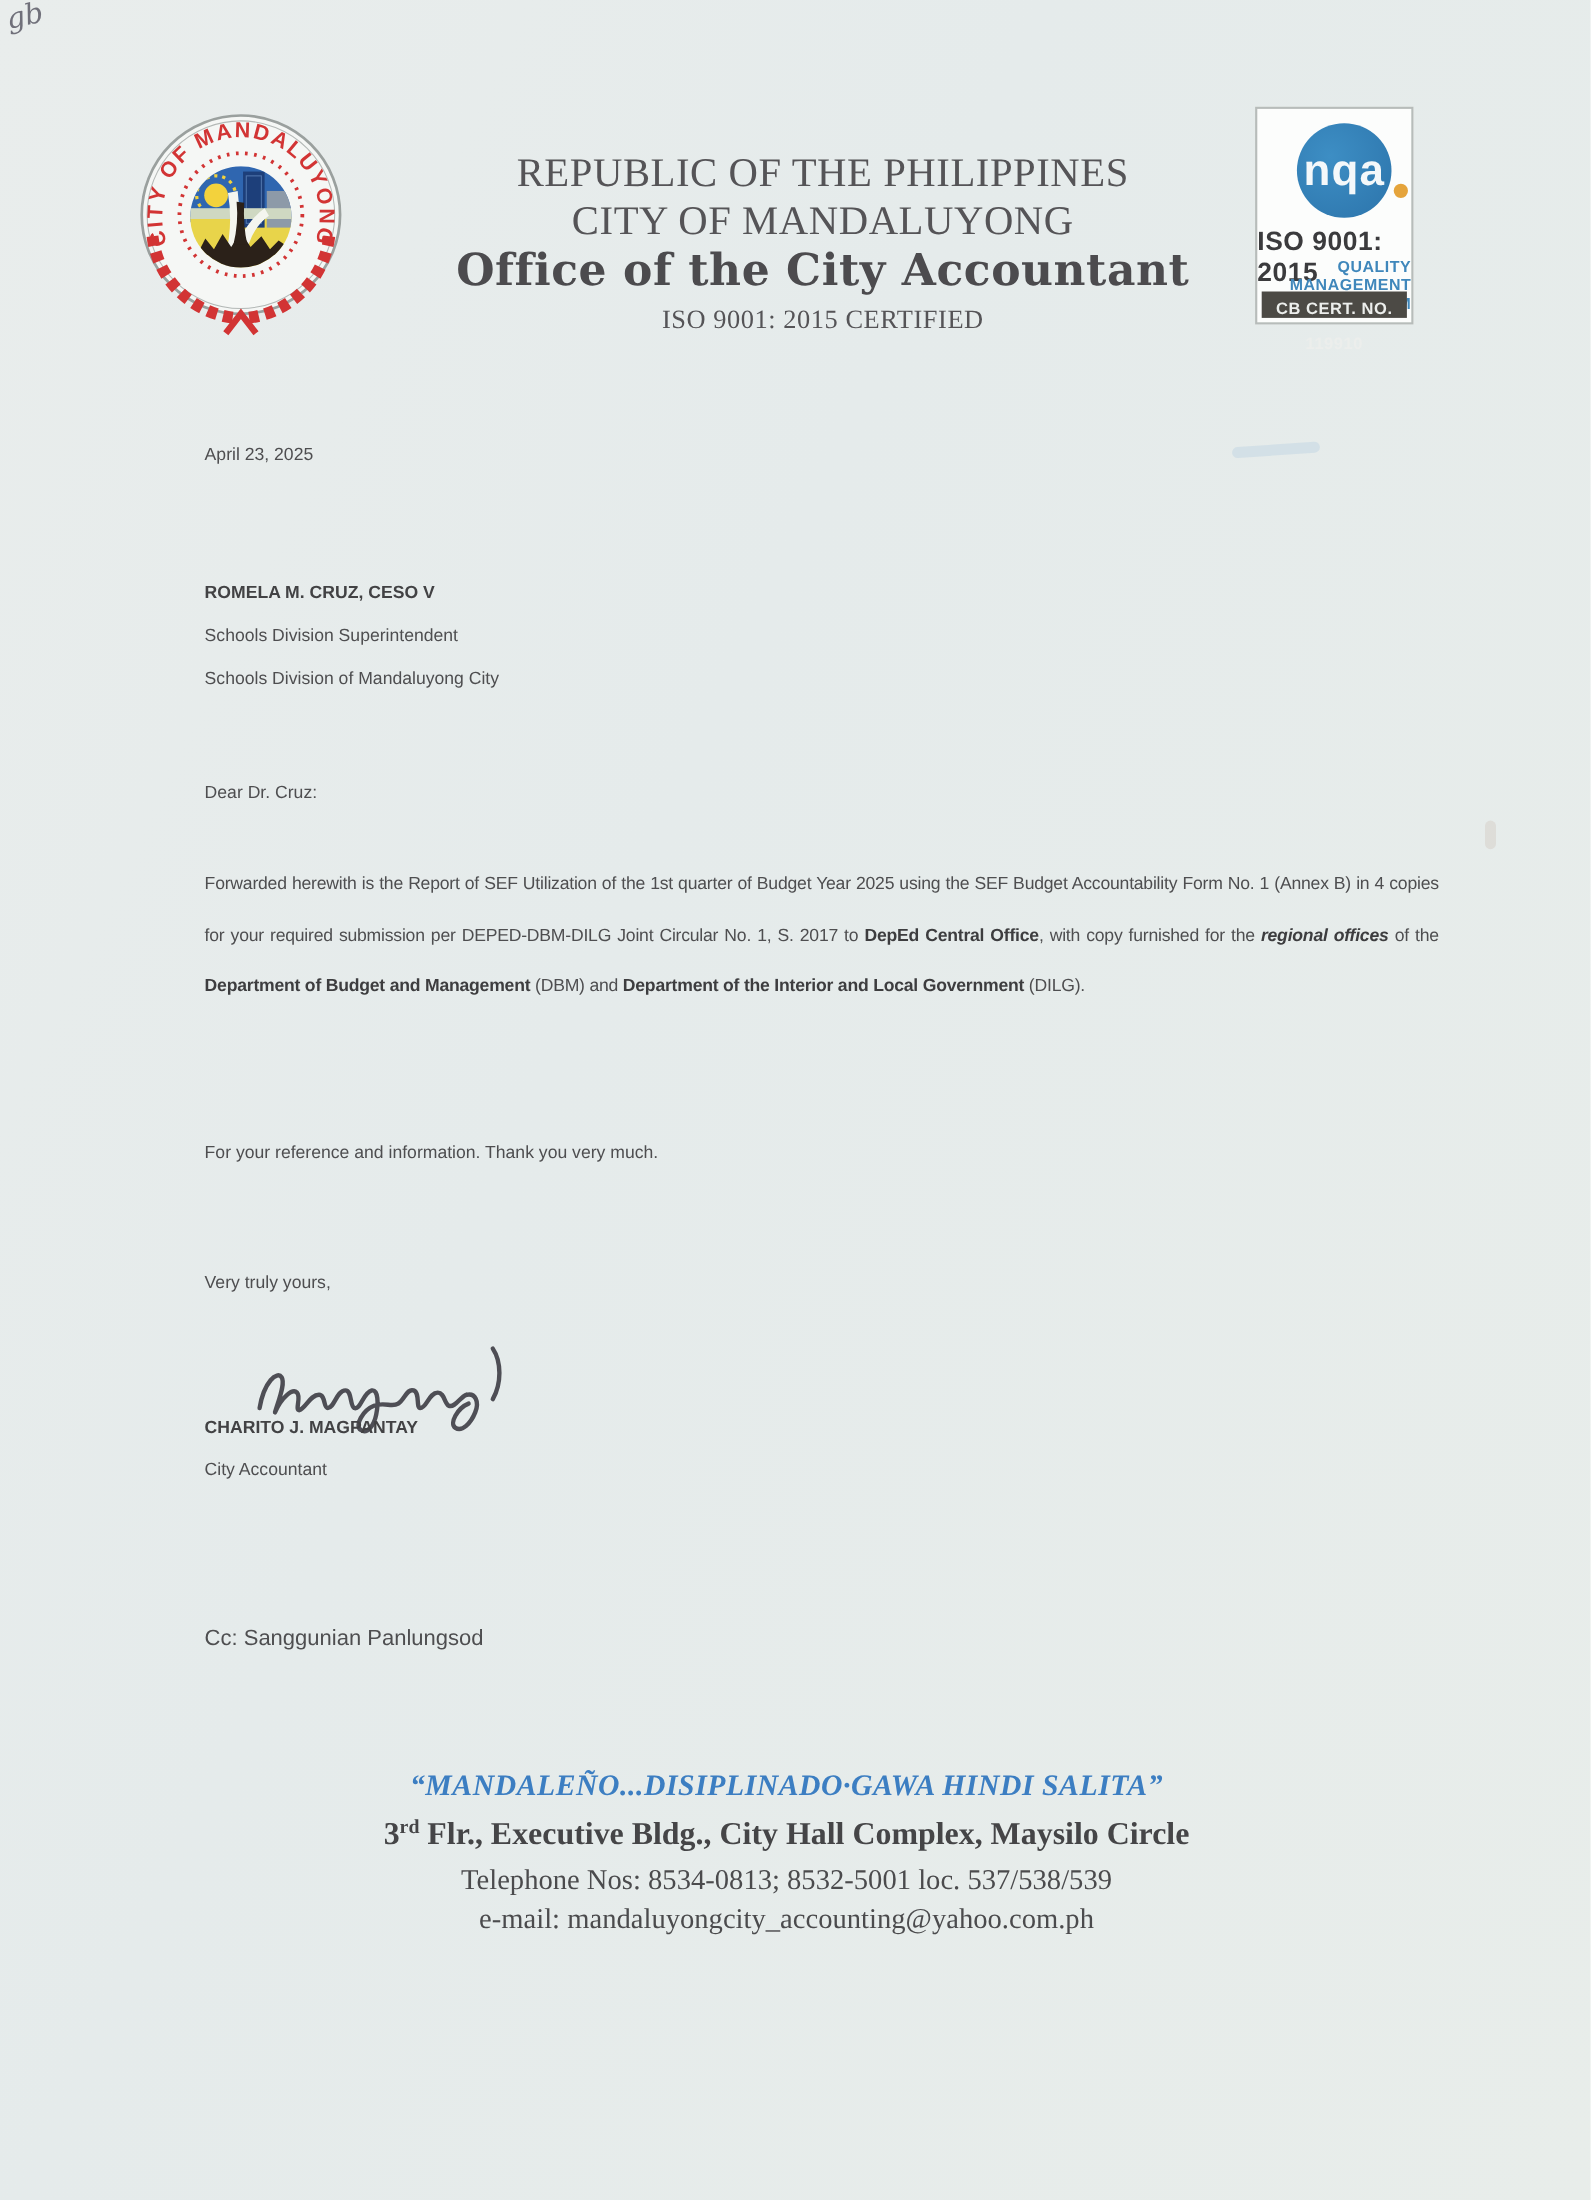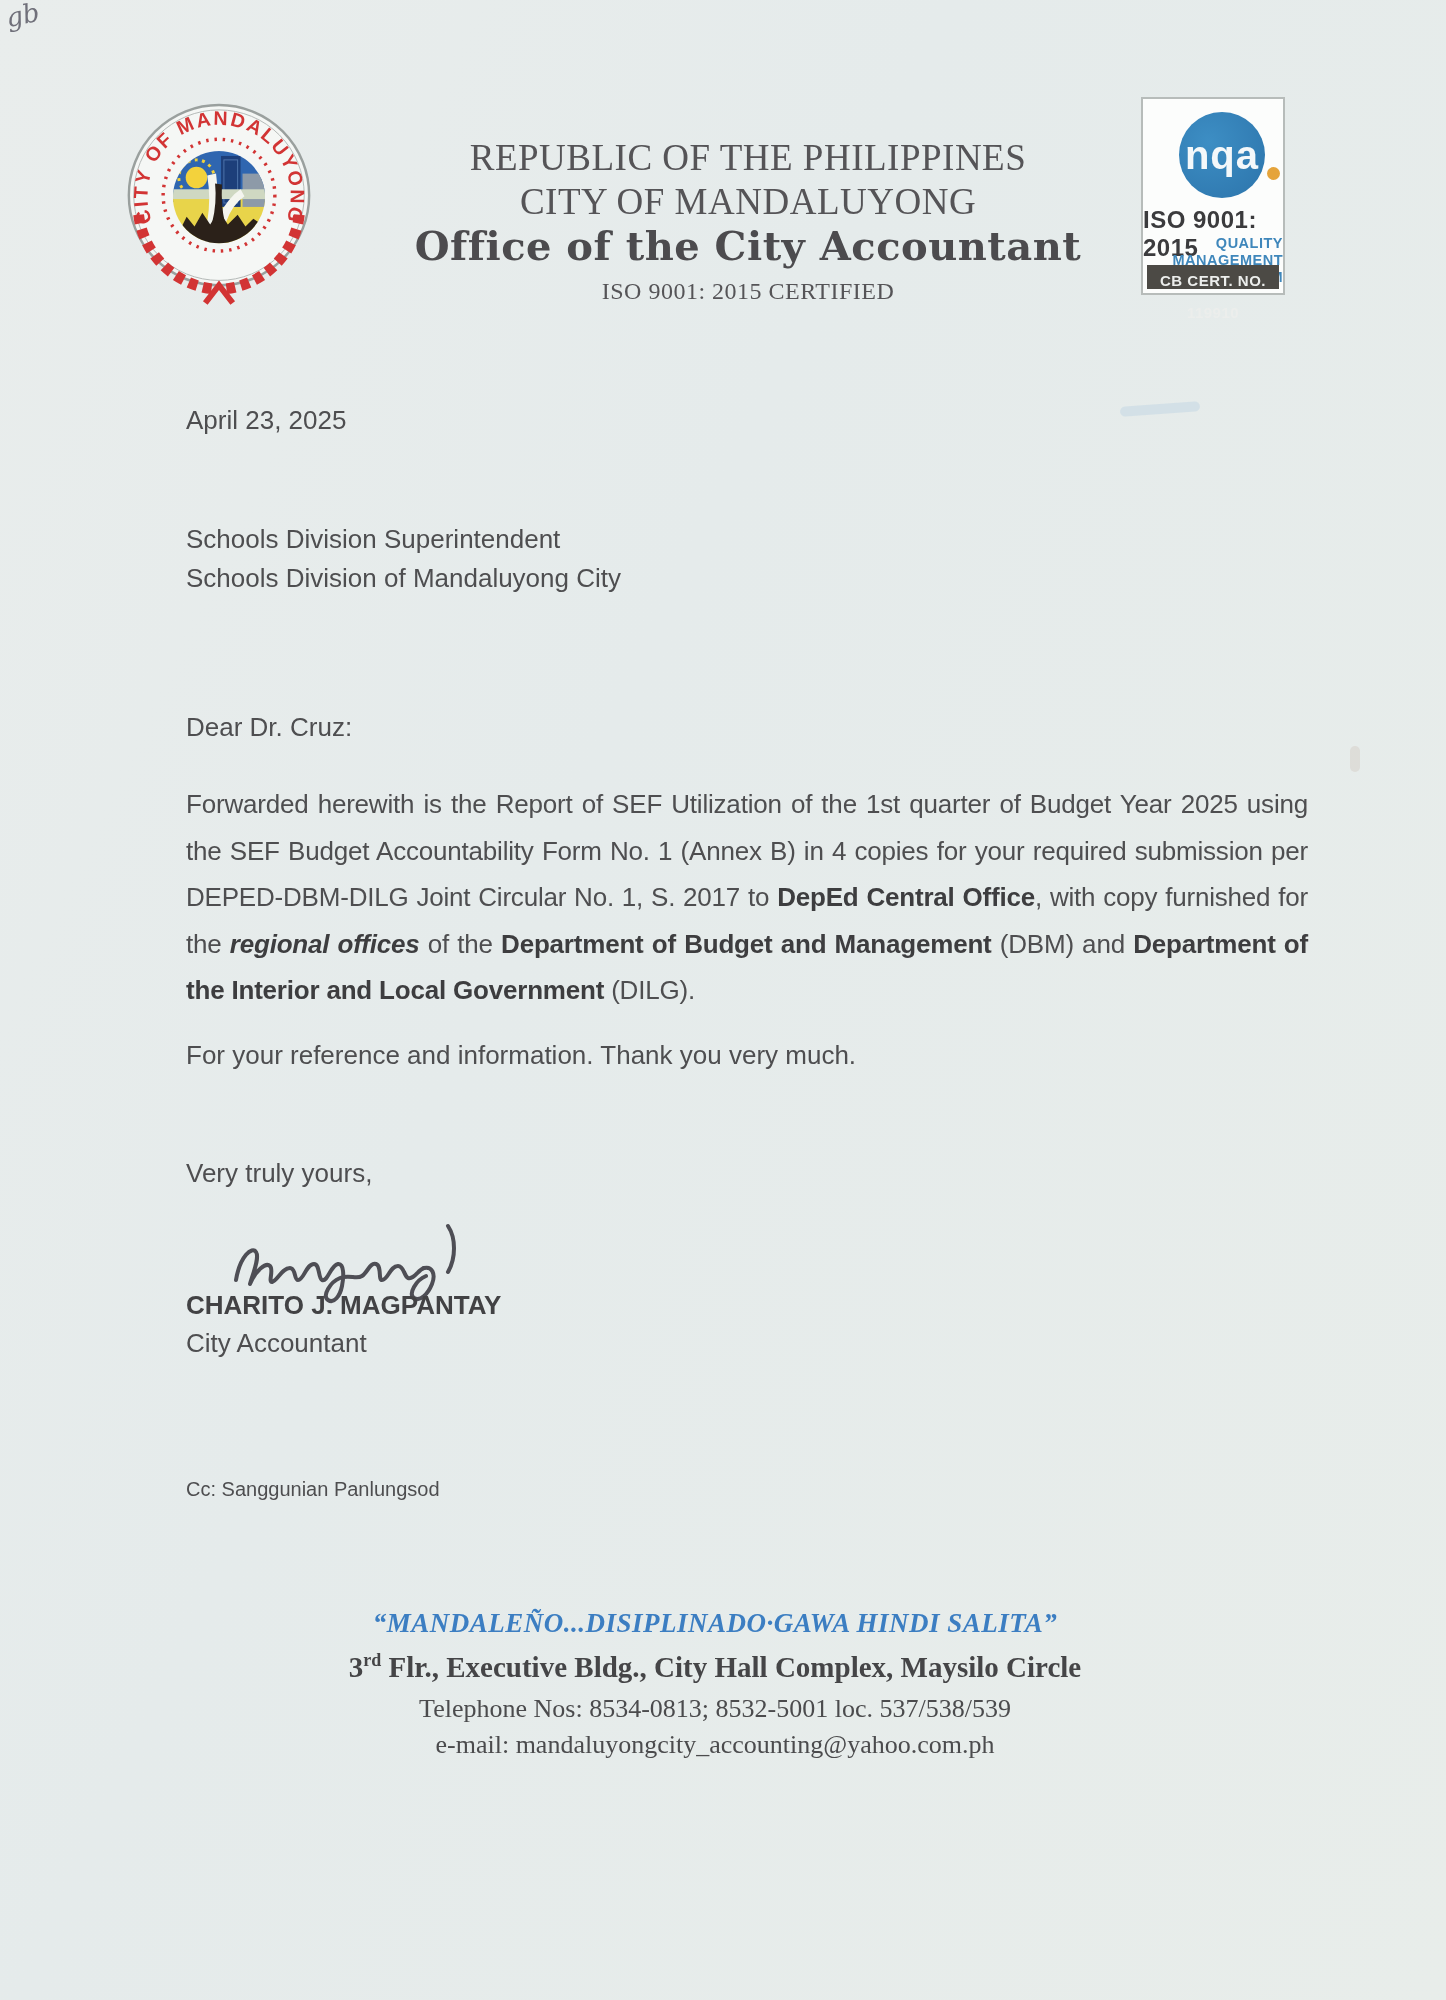--- a/index.html
+++ b/index.html
@@ -23,21 +23,21 @@
   .badge{left:1141px;top:97px;width:144px;height:198px;background:#fcfdfc;border:2px solid #b7bcba;box-sizing:border-box;}
   .badge-circle{position:absolute;left:36px;top:13px;width:86px;height:86px;border-radius:50%;
     background:radial-gradient(circle at 35% 35%,#3d8ec4,#2c74ab);display:flex;align-items:center;justify-content:center;}
   .badge-nqa{color:#f4f8fa;font-size:40px;font-weight:700;letter-spacing:1px;font-family:"Liberation Sans",sans-serif;}
   .badge-dot{position:absolute;left:124px;top:68px;width:13px;height:13px;border-radius:50%;background:#e5a43b;}
   .badge-iso{position:absolute;left:0;top:107px;width:100%;font-size:24px;font-weight:700;color:#3b3b3d;letter-spacing:.5px;}
   .badge-qms{position:absolute;left:0;top:136px;width:100%;text-align:right;font-size:14.5px;font-weight:700;color:#3f87bb;line-height:17px;letter-spacing:.5px;}
   .badge-cert{position:absolute;left:4px;right:4px;bottom:4px;height:24px;background:#4c4a45;color:#eceeec;
     font-size:15px;font-weight:700;text-align:center;line-height:32px;letter-spacing:.5px;}
   
-  .ltr{left:186px;font-size:26px;color:#4e4e50;}
+  .ltr{left:186px;font-size:16px;color:#4e4e50;}
   .date{top:405px;}
   .recipient{top:520px;line-height:39px;}
   .recipient .name{font-weight:700;color:#424244;}
   .salutation{top:712px;}
   .para1{top:781px;width:1122px;text-align:justify;line-height:46.5px;letter-spacing:-.2px;}
   .para1 b{color:#3d3d3f;}
   .para1 .bi{font-style:italic;font-weight:700;color:#3d3d3f;}
   .para2{top:1040px;}
   .closing{top:1158px;}
   .signer-name{top:1290px;font-weight:700;color:#424244;}
@@ -105,20 +105,21 @@
     <div>QUALITY</div>
     <div>MANAGEMENT</div>
     <div>SYSTEM</div>
   </div>
   <div class="badge-cert">CB CERT. NO. 119910</div>
 </div>
 
 <div class="abs ltr date">April 23, 2025</div>
 
 <div class="abs ltr recipient">
+  <div class="name">ROMELA M. CRUZ, CESO V</div>
   <div>Schools Division Superintendent</div>
   <div>Schools Division of Mandaluyong City</div>
 </div>
 
 <div class="abs ltr salutation">Dear Dr. Cruz:</div>
 
 <div class="abs ltr para1"><span>Forwarded herewith is the Report of SEF Utilization of the 1st quarter of Budget Year 2025 using the SEF Budget Accountability Form No. 1 (Annex B) in 4 copies for your required submission per DEPED-DBM-DILG Joint Circular No. 1, S. 2017 to </span><b>DepEd Central Office</b><span>, with copy furnished for the </span><span class="bi">regional offices</span><span> of the </span><b>Department of Budget and Management</b><span> (DBM) and </span><b>Department of the Interior and Local Government</b><span> (DILG).</span></div>
 
 <div class="abs ltr para2">For your reference and information. Thank you very much.</div>
 

